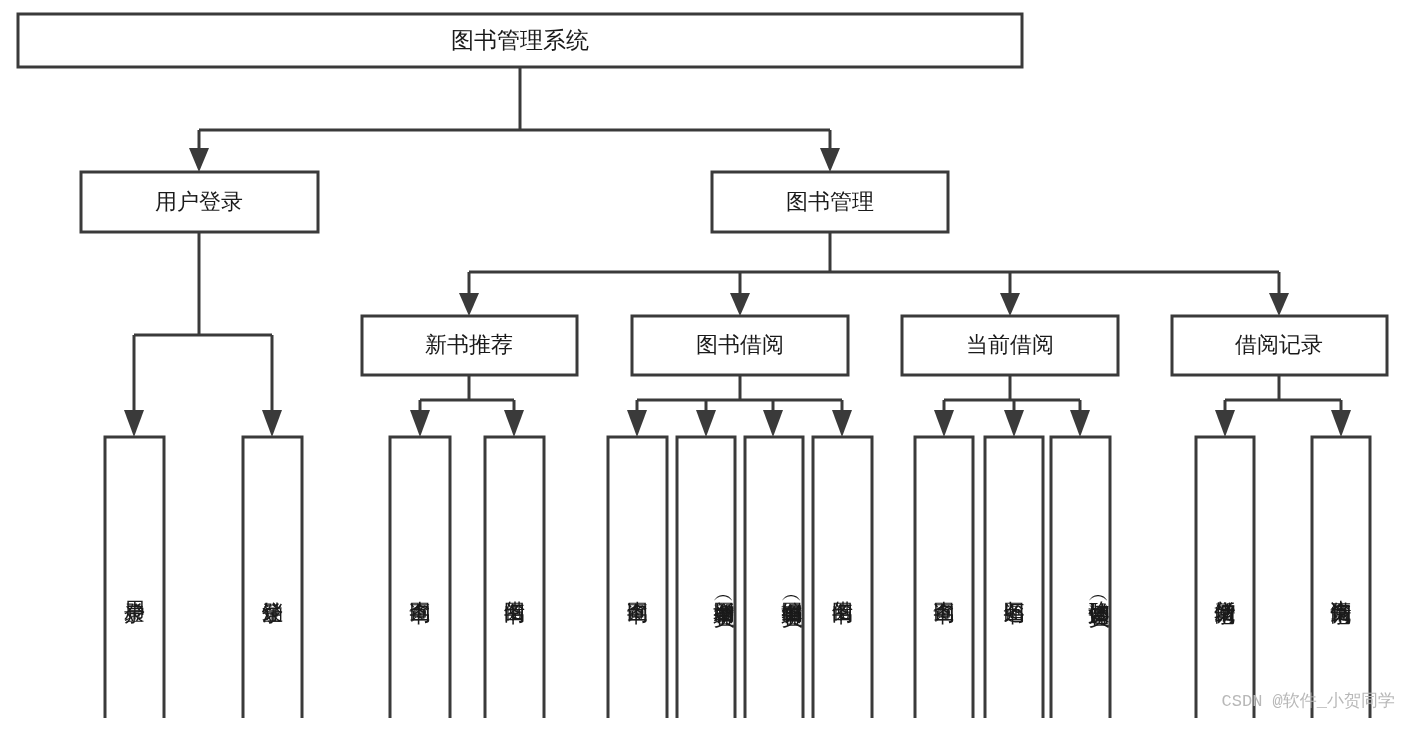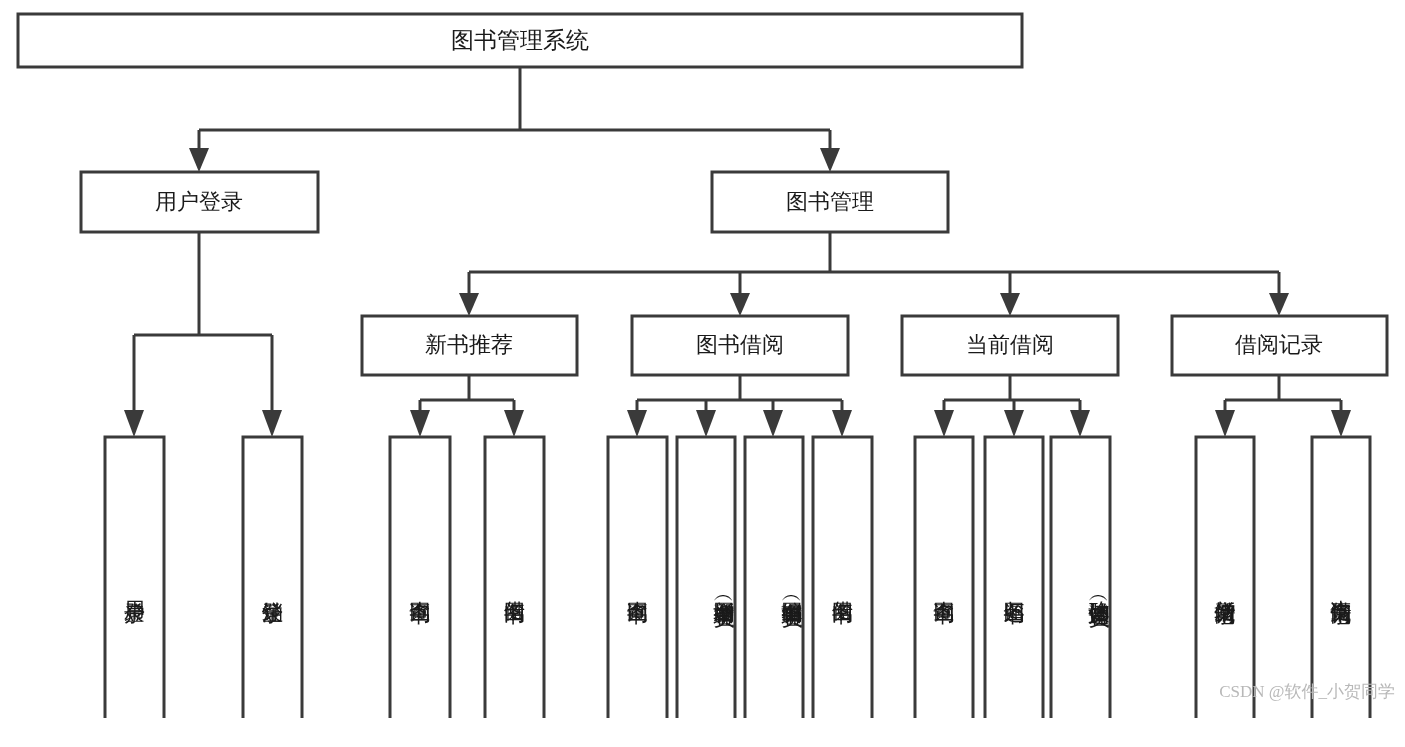--- a/index.html
+++ b/index.html
@@ -66,22 +66,22 @@
     display: flex;
     align-items: center;
     justify-content: center;
     text-align: center;
     white-space: nowrap;
     pointer-events: none;
   }
   .watermark {
     position: absolute;
     right: 10px;
-    bottom: 15px;
-    font-family: Liberation Serif, serif;
+    bottom: 6px;
+    font-family: Liberation Mono, monospace;
     font-size: 17px;
     color: #b8b8b8;
     white-space: nowrap;
     pointer-events: none;
   }
 </style>
 </head>
 <body>
 
 <div id="diagram-root">

